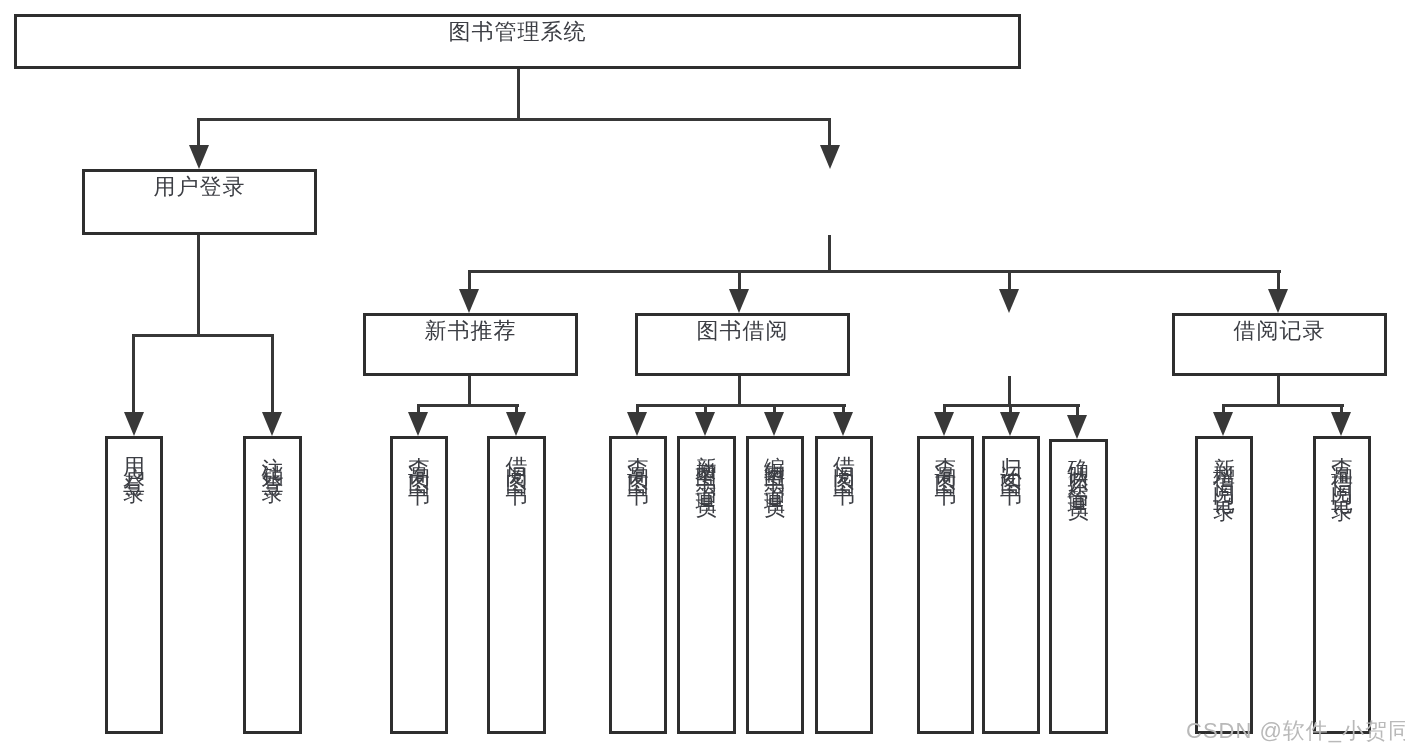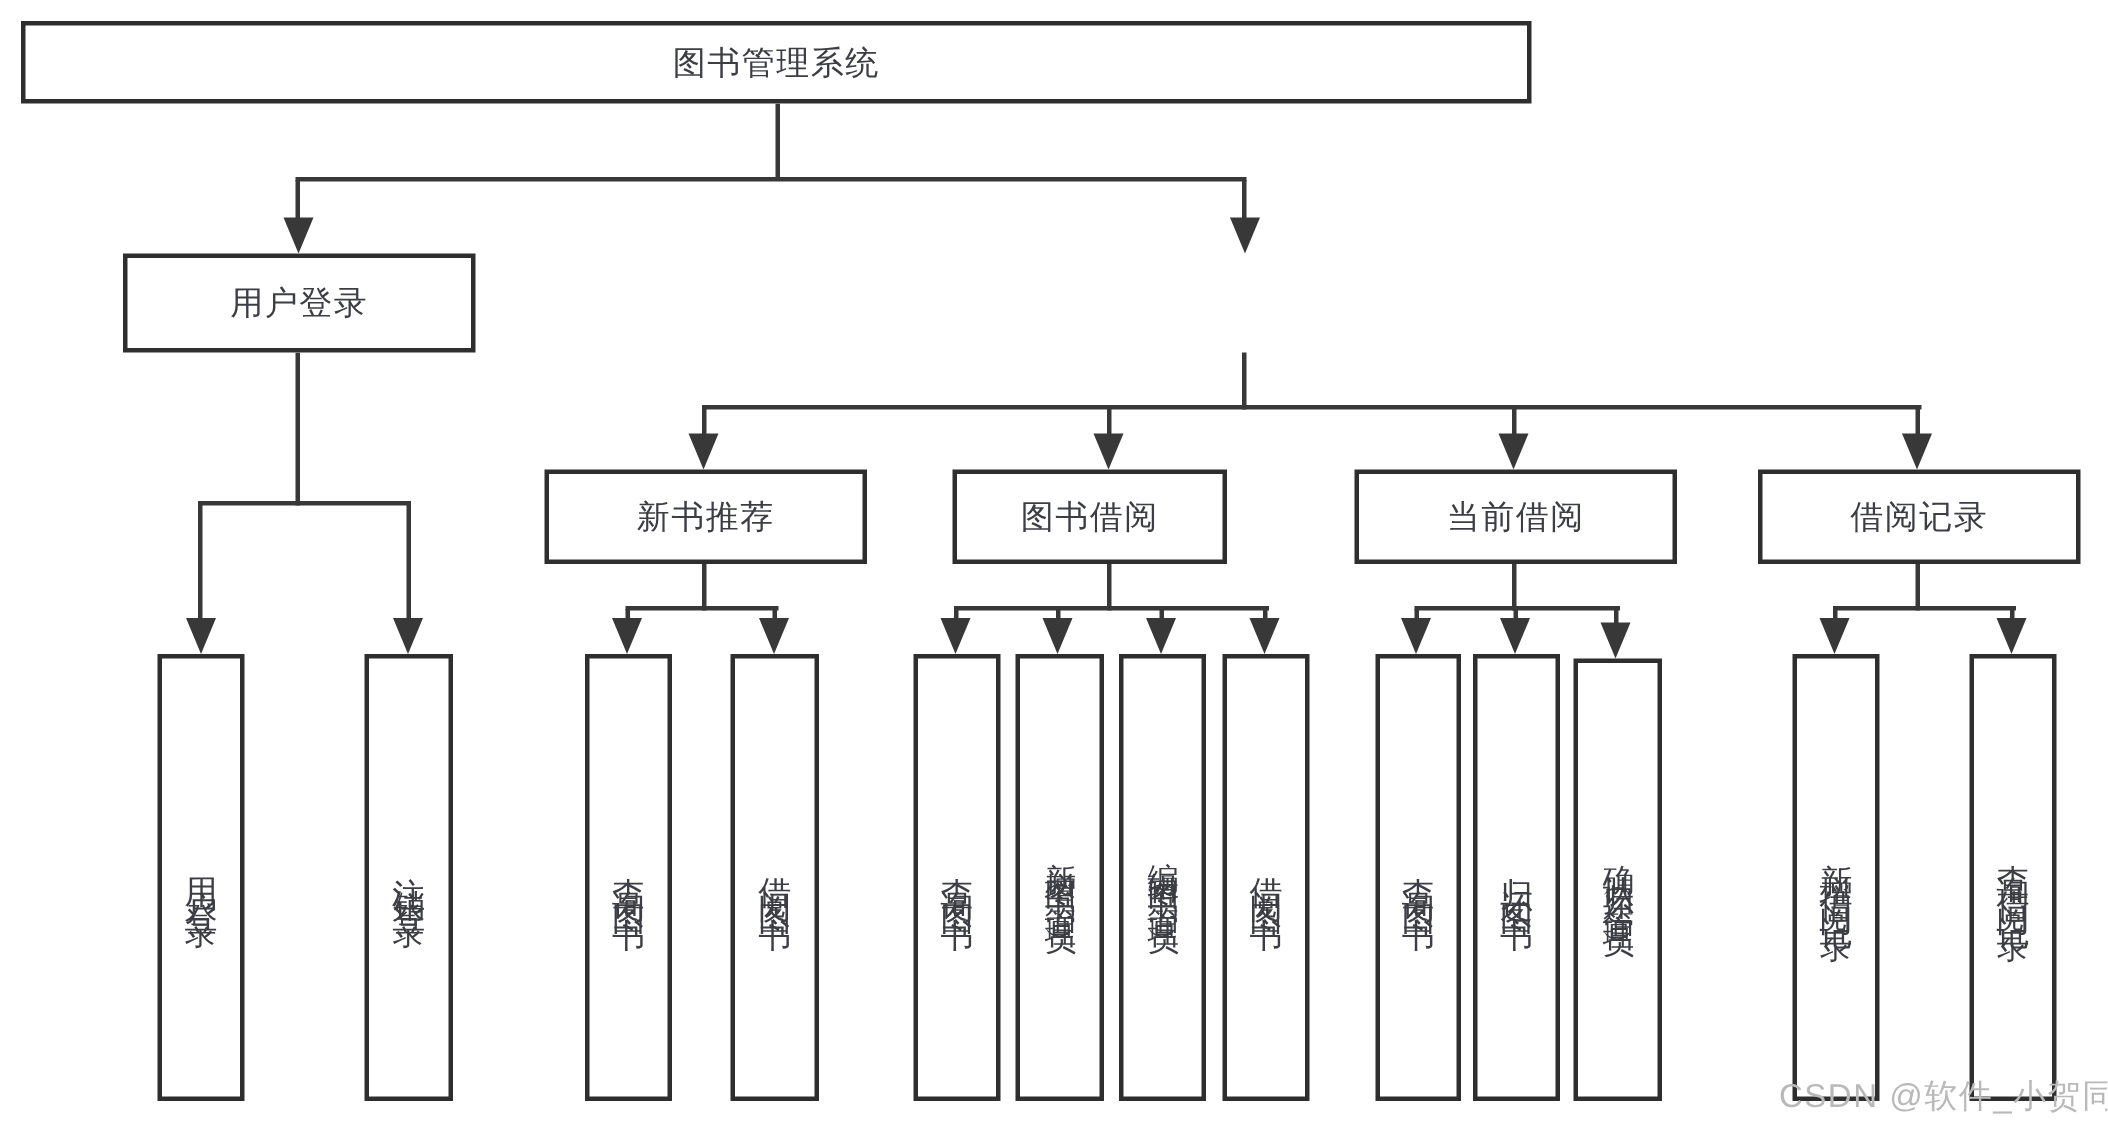--- a/index.html
+++ b/index.html
@@ -4,21 +4,21 @@
 <style>
   html,body { margin:0; padding:0; background:#ffffff; }
   #stage {
     position:relative; width:1405px; height:747px; background:#ffffff;
     font-family:"Liberation Sans","DejaVu Sans",sans-serif;
     color:#3c3e44; overflow:hidden;
   }
   .box {
     position:absolute; box-sizing:border-box;
     border:3px solid #2e2e2e; background:#ffffff;
-    display:flex; align-items:center; justify-content:center;
+    display:flex; justify-content:center;
     font-size:22px; letter-spacing:1px; color:#3c3e44;
     z-index:2;
   }
   .vbox span {
     writing-mode:vertical-rl; text-orientation:mixed;
     letter-spacing:9px; font-size:22px; line-height:1;
   }
   .vbox.long span { letter-spacing:6px; font-size:21px; }
   .hline, .vline { position:absolute; background:#383838; z-index:1; }
   .hline { height:3px; }
@@ -42,25 +42,22 @@
     <span>图书管理系统</span>
   </div>
 
   <div class="box" style="left:82px; top:169px; width:235px; height:66px;">
     <span>用户登录</span>
   </div>
 
   <div class="box" style="left:363px; top:313px; width:215px; height:63px;">
     <span>新书推荐</span>
   </div>
-  <div class="box" style="left:635px; top:313px; width:183px; height:63px;">
+  <div class="box" style="left:635px; top:313px; width:215px; height:63px;">
     <span>图书借阅</span>
-  </div>
-  <div class="box" style="left:903px; top:313px; width:215px; height:63px;">
-    <span>当前借阅</span>
   </div>
   <div class="box" style="left:1172px; top:313px; width:215px; height:63px;">
     <span>借阅记录</span>
   </div>
 
   <div class="box vbox" style="left:105px; top:436px; width:58px; height:298px;">
     <span>用户登录</span>
   </div>
   <div class="box vbox" style="left:243px; top:436px; width:59px; height:298px;">
     <span>注销登录</span>

